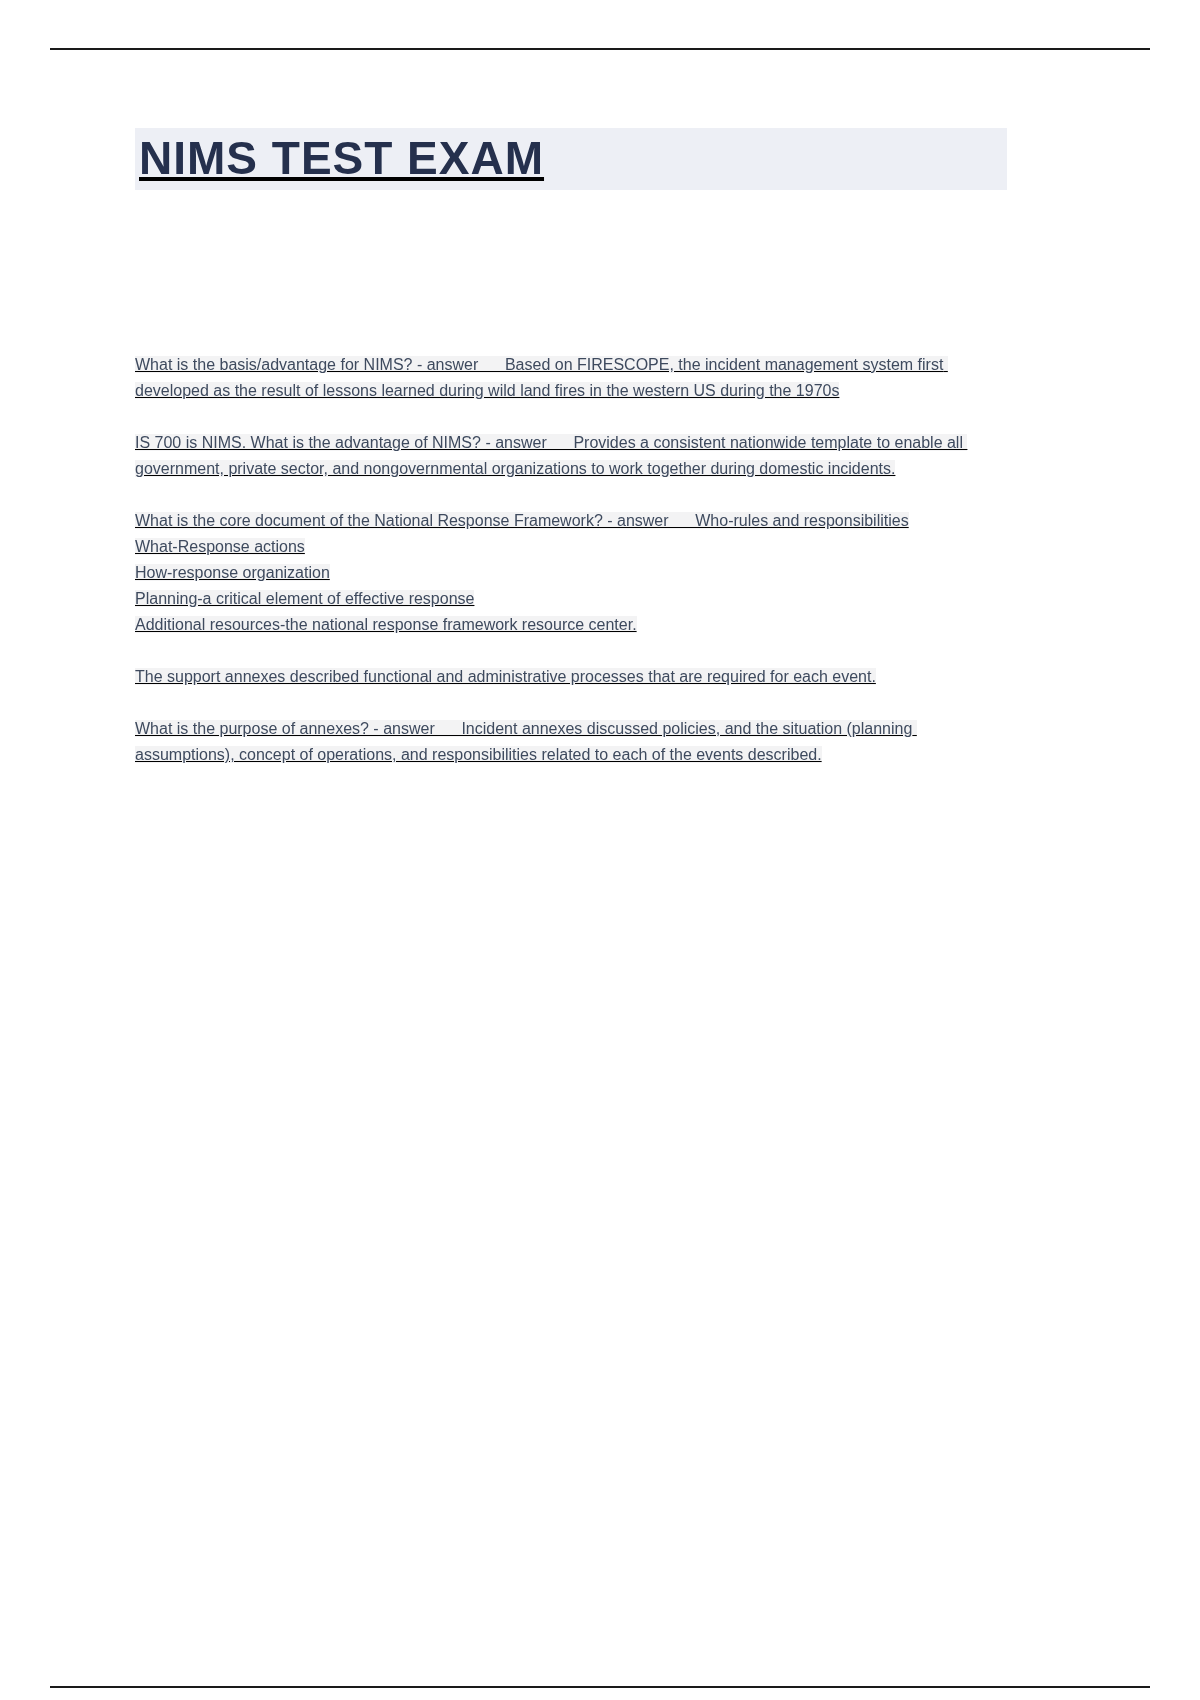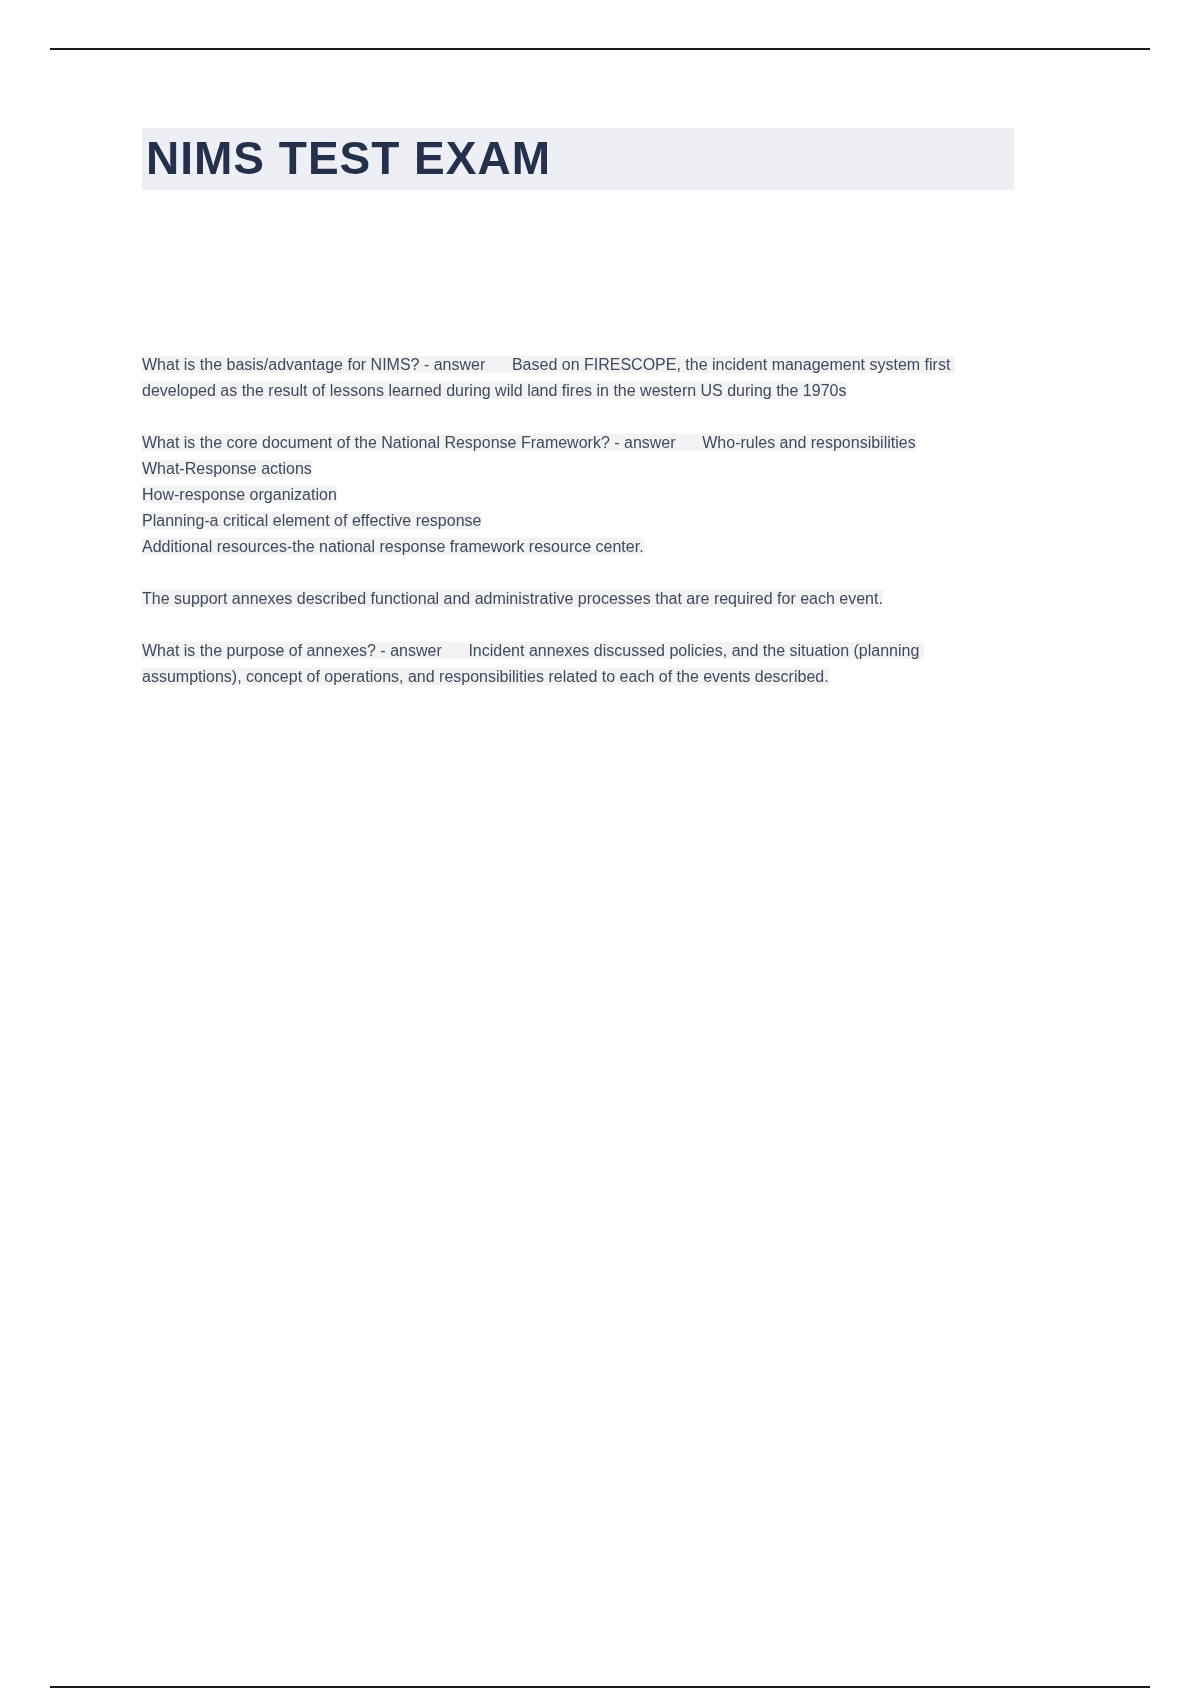--- a/index.html
+++ b/index.html
@@ -20,23 +20,24 @@
     left: 50px;
     width: 1100px;
     height: 0;
     border-top: 2px solid #1a1a1a;
   }
   .rule-top { top: 48px; }
   .rule-bottom { top: 1686px; }
 
   .content {
     position: absolute;
-    left: 142px;
+    left: 135px;
     top: 128px;
     width: 872px;
+    text-decoration: underline;
   }
 
   h1.doc-title {
     margin: 0 0 162px 0;
     padding: 4px 6px 6px 4px;
     font-size: 46px;
     line-height: 52px;
     font-weight: bold;
     letter-spacing: 1px;
     color: #25304d;
@@ -60,20 +61,21 @@
 <body>
 
 <div class="page">
   <div class="rule rule-top"></div>
 
   <div class="content">
     <h1 class="doc-title">NIMS TEST EXAM</h1>
 
     <div>
         <p class="para"><span class="hl">What is the basis/advantage for NIMS? - answer      Based on FIRESCOPE, the incident management system first developed as the result of lessons learned during wild land fires in the western US during the 1970s</span></p>
+        <p class="para"><span class="hl">IS 700 is NIMS. What is the advantage of NIMS? - answer      Provides a consistent nationwide template to enable all government, private sector, and nongovernmental organizations to work together during domestic incidents.</span></p>
         <p class="para"><span class="hl">What is the core document of the National Response Framework? - answer      Who-rules and responsibilities
 What-Response actions
 How-response organization
 Planning-a critical element of effective response
 Additional resources-the national response framework resource center.</span></p>
         <p class="para"><span class="hl">The support annexes described functional and administrative processes that are required for each event.</span></p>
         <p class="para"><span class="hl">What is the purpose of annexes? - answer      Incident annexes discussed policies, and the situation (planning assumptions), concept of operations, and responsibilities related to each of the events described.</span></p>
       </div>
   </div>
 

